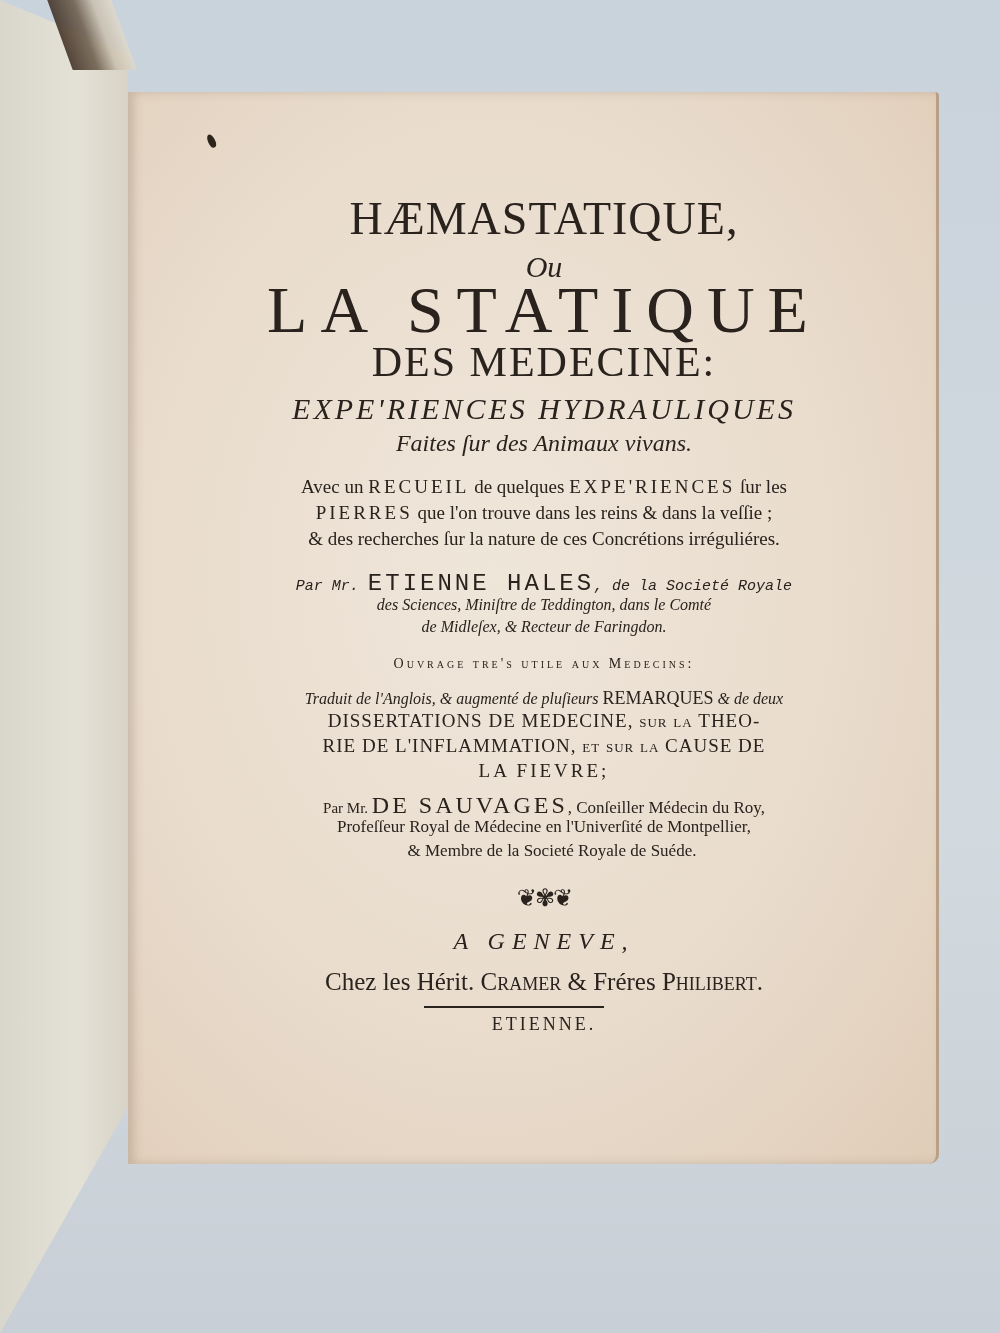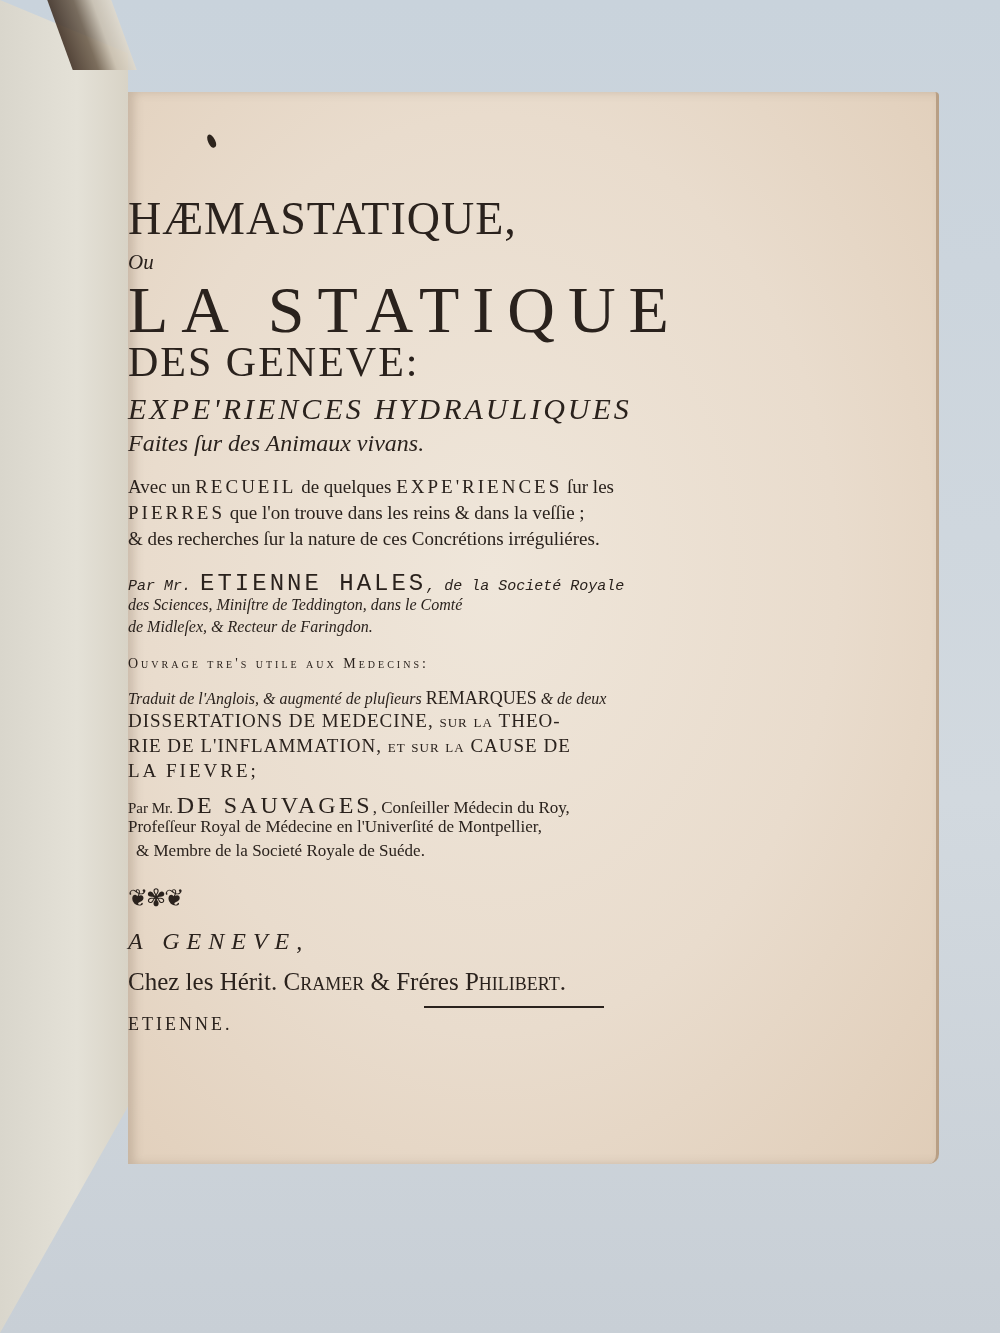--- a/index.html
+++ b/index.html
@@ -19,23 +19,23 @@
     transform: skewX(20deg); opacity:.85;
   }
   .page {
     position:absolute; left:128px; top:92px; width:808px; height:1072px;
     background: radial-gradient(ellipse at 45% 45%, #efe6da 0%, #e9dccd 55%, #e0cdb8 100%);
     border-right:3px solid #b89f85;
     box-shadow: inset 6px 0 10px rgba(120,100,80,.25);
     border-radius: 0 4px 10px 0;
   }
   .ink { color:#2a221d; }
-  .line { position:absolute; left:0; width:808px; white-space:nowrap; }
+  .line { position:absolute; left:12px; width:808px; text-align:center; white-space:nowrap; }
   .t1 { top:100px; font-family:"Liberation Serif", serif; font-size:46px; letter-spacing:1px; }
-  .t2 { top:158px; font-family:"Liberation Serif", serif; font-style:italic; font-size:21px; }
+  .t2 { top:158px; font-family:"Liberation Serif", serif; font-style:italic; font-size:30px; }
   .t3 { top:180px; font-family:"Liberation Serif", serif; font-size:66px; letter-spacing:13px; }
   .t4 { top:246px; font-family:"Liberation Serif", serif; font-size:42px; letter-spacing:2px; }
   .t5 { top:300px; font-family:"Liberation Serif", serif; font-style:italic; font-size:30px; letter-spacing:3px; }
   .t6 { top:338px; font-family:"Liberation Serif", serif; font-style:italic; font-size:24px; }
   .t7 { top:384px; font-family:"Liberation Serif", serif; font-size:19px; }
   .t8 { top:410px; font-family:"Liberation Serif", serif; font-size:19px; }
   .t9 { top:436px; font-family:"Liberation Serif", serif; font-size:19px; }
   .t10 { top:478px; font-family:Liberation Mono, monospace; font-size:19px; }
   .t11 { top:504px; font-family:"Liberation Serif", serif; font-style:italic; font-size:16px; }
   .t12 { top:526px; font-family:"Liberation Serif", serif; font-style:italic; font-size:16px; }
@@ -62,21 +62,21 @@
 
 <div class="left-leaf"></div>
 <div class="spine-strip"></div>
 
 <div class="page ink">
   <div class="mark"></div>
 
   <div class="line t1">HÆMASTATIQUE,</div>
   <div class="line t2">Ou</div>
   <div class="line t3">LA STATIQUE</div>
-  <div class="line t4">DES GENEVE:</div>
+  <div class="line t4">DES MEDECINE:</div>
   <div class="line t5">EXPE'RIENCES HYDRAULIQUES</div>
   <div class="line t6">Faites ſur des Animaux vivans.</div>
 
   <div class="line t7">
     <span>Avec un </span><span class="big">RECUEIL</span><span> de quelques </span><span class="big">EXPE'RIENCES</span><span> ſur les</span>
   </div>
   <div class="line t8">
     <span class="big">PIERRES</span><span> que l'on trouve dans les reins &amp; dans la veſſie ;</span>
   </div>
   <div class="line t9">&amp; des recherches ſur la nature de ces Concrétions irréguliéres.</div>

